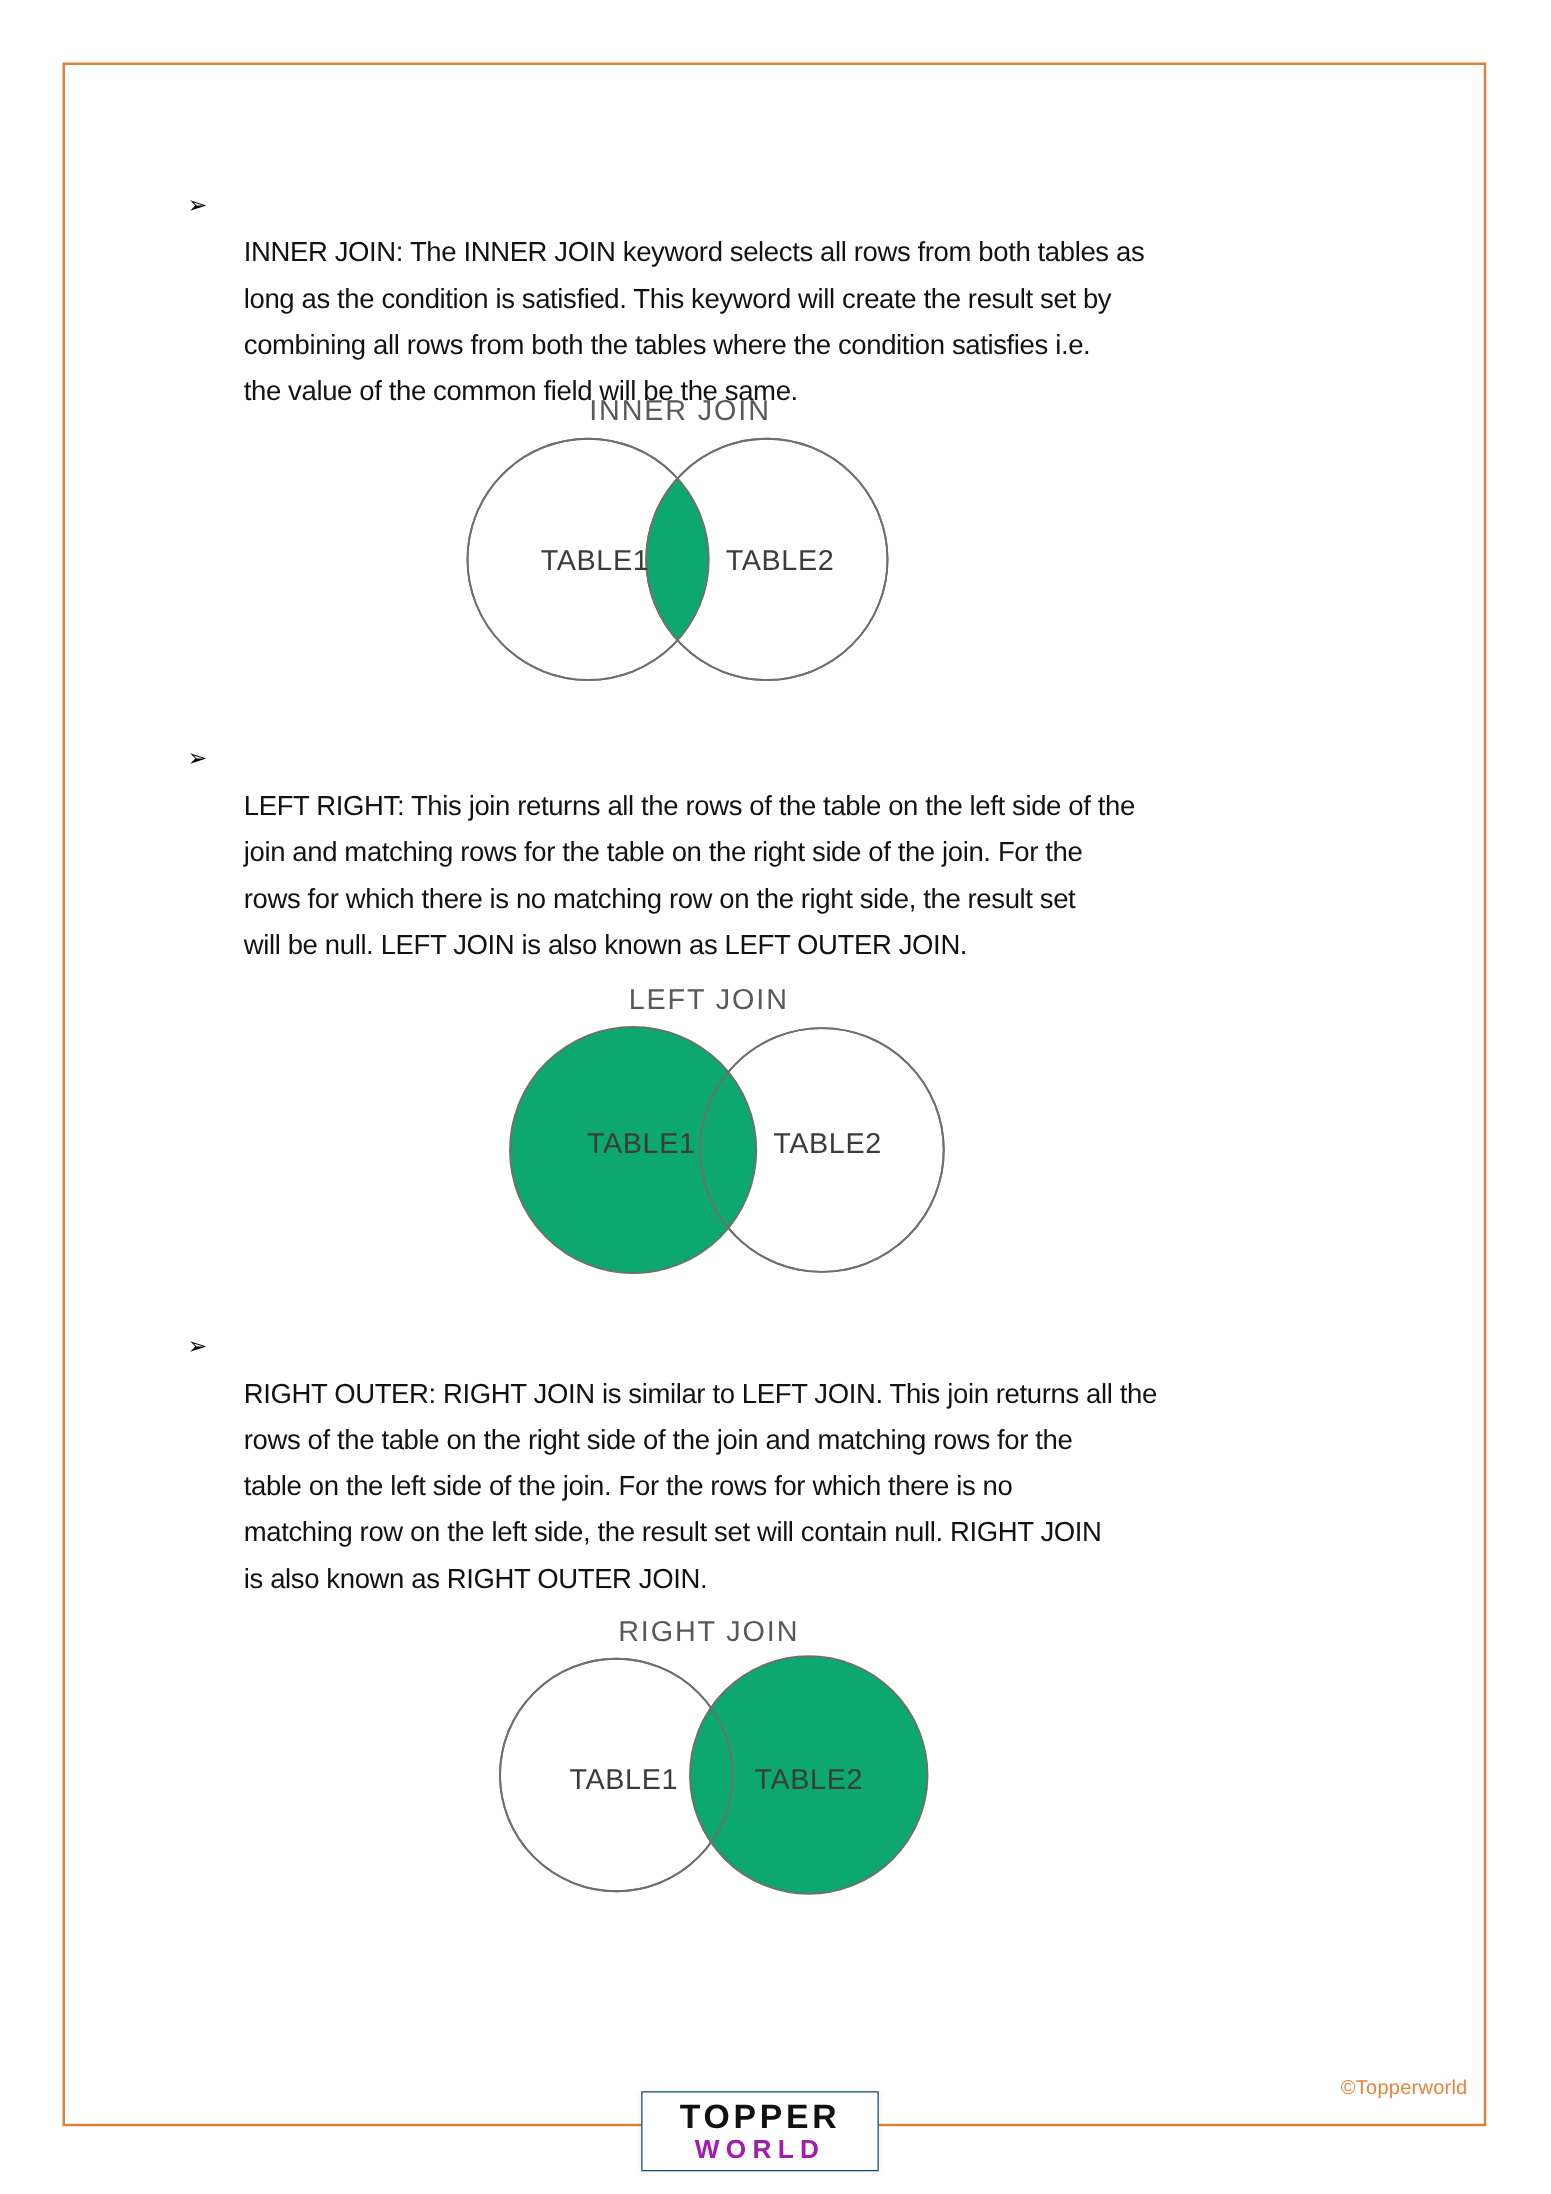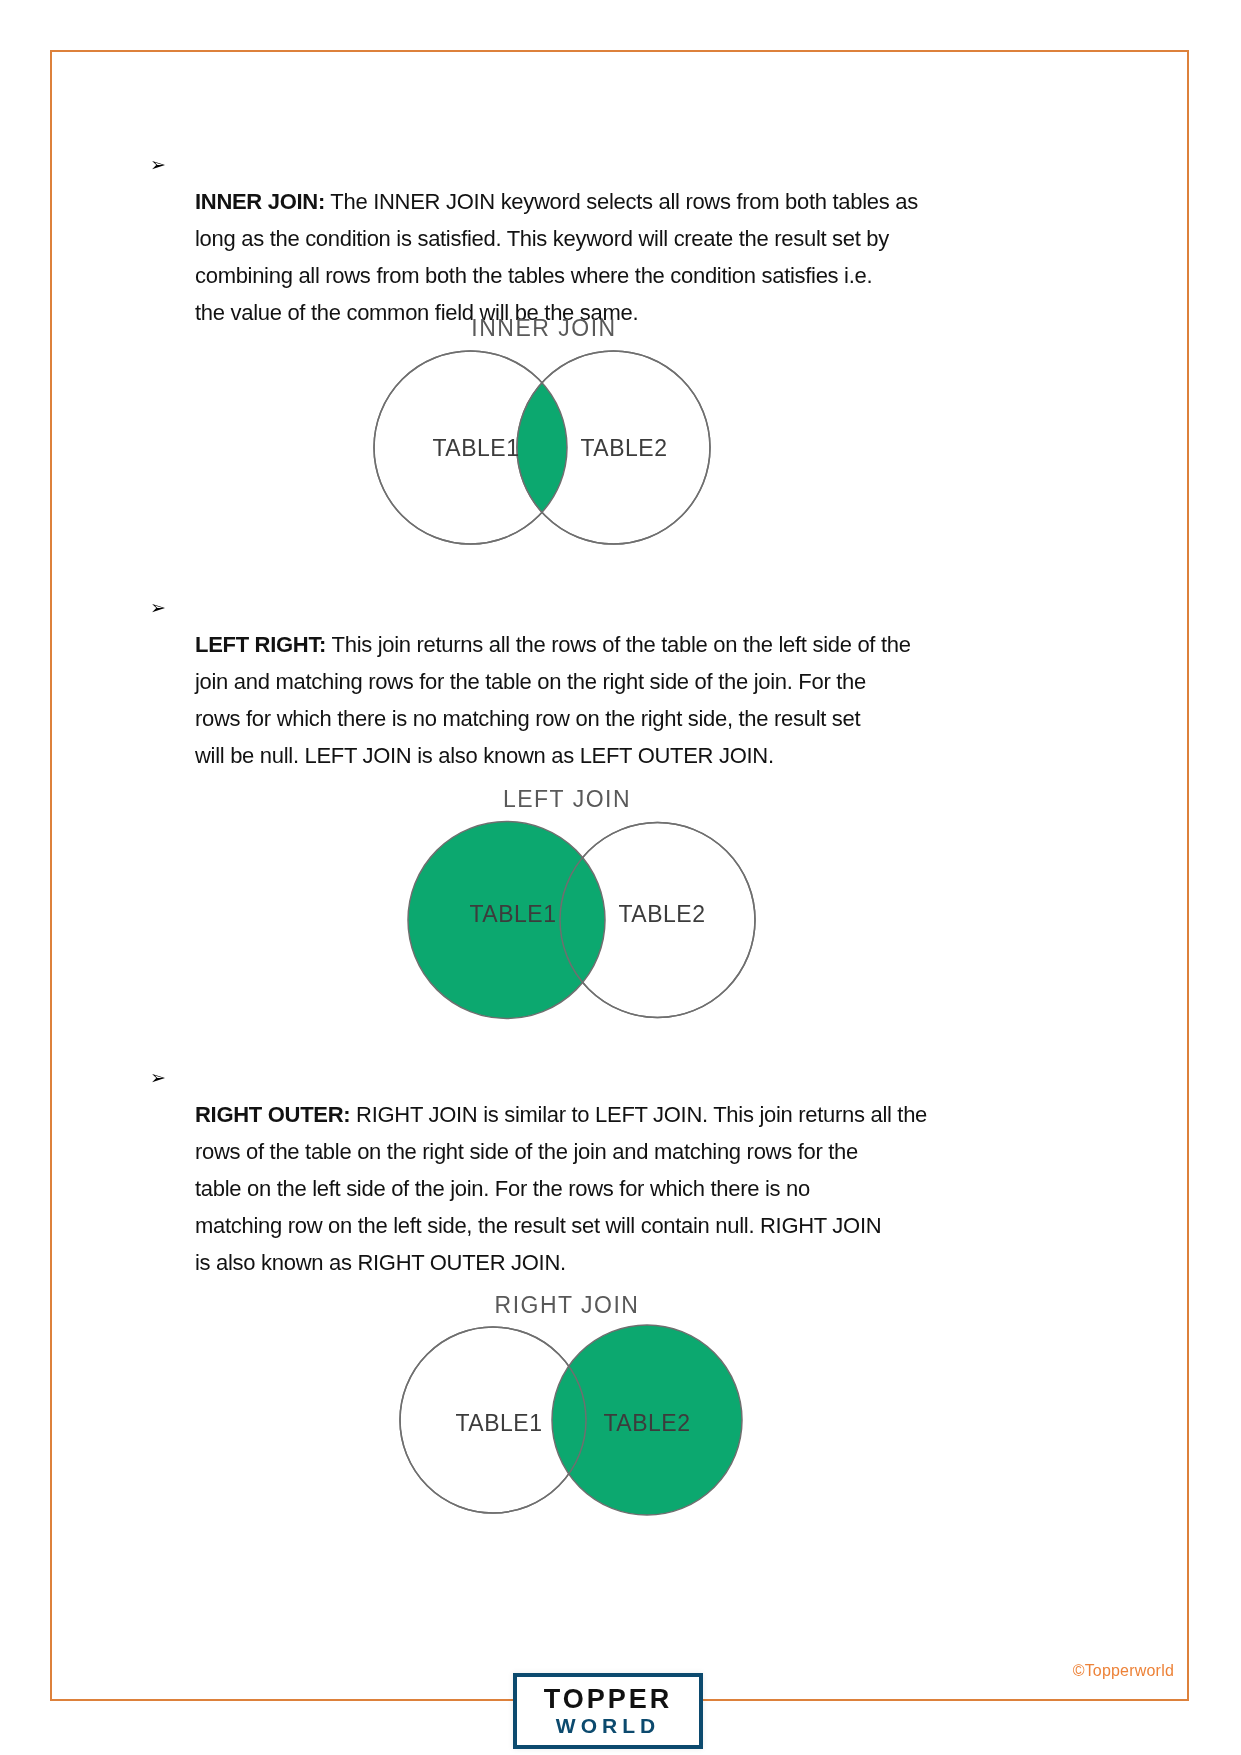--- a/index.html
+++ b/index.html
@@ -9,42 +9,42 @@
   }
   .frame{
     position:absolute;left:50px;top:50px;width:1139px;height:1651px;
     border:2px solid #DD813B;box-sizing:border-box;
   }
   .para{
     position:absolute;left:195px;width:812px;
     font-size:22px;line-height:37px;letter-spacing:-0.3px;
     white-space:pre-line;color:#121212;
   }
-  .para b{font-weight:700;letter-spacing:-0.3px;}
+  .para b{font-weight:400;letter-spacing:-0.3px;}
   .bullet{
     position:absolute;left:-45px;top:0;font-size:19px;line-height:37px;
     color:#000;letter-spacing:0;
   }
   .venn{position:absolute;}
   .venn text{font-family:"Liberation Sans",sans-serif;}
   .venn .vtitle{fill:#595959;font-size:23px;letter-spacing:1.5px;}
   .venn .vlabel{fill:#3c3c3c;font-size:23px;letter-spacing:0.5px;}
   .venn .ring{fill:none;stroke:#6f6f6f;stroke-width:1.5;}
   .venn .disc{stroke:#6f6f6f;stroke-width:1.5;}
   .logo{
-    position:absolute;left:513px;top:1673px;width:190px;height:76px;
-    background:#ffffff;border:4px solid #0c4a6e;box-sizing:border-box;
+    position:absolute;left:513px;top:1673px;width:190px;height:64px;
+    background:#ffffff;border:1px solid #0c4a6e;box-sizing:border-box;
     box-shadow:0 0 6px rgba(0,0,0,0.08);z-index:5;
     display:flex;flex-direction:column;align-items:center;justify-content:center;
   }
   .logo-top{
     font-size:27px;font-weight:800;color:#111;letter-spacing:3px;line-height:30px;
   }
   .logo-bottom{
-    font-size:21px;font-weight:700;color:#0c4a6e;letter-spacing:5px;line-height:24px;
+    font-size:21px;font-weight:700;color:#a21caf;letter-spacing:5px;line-height:24px;
   }
   .copyright{
     position:absolute;right:67px;top:1662px;font-size:16px;color:#ED8238;
     letter-spacing:0.2px;z-index:4;text-align:center;
   }
 </style>
 </head>
 <body>
 
 <div class="frame"></div>

